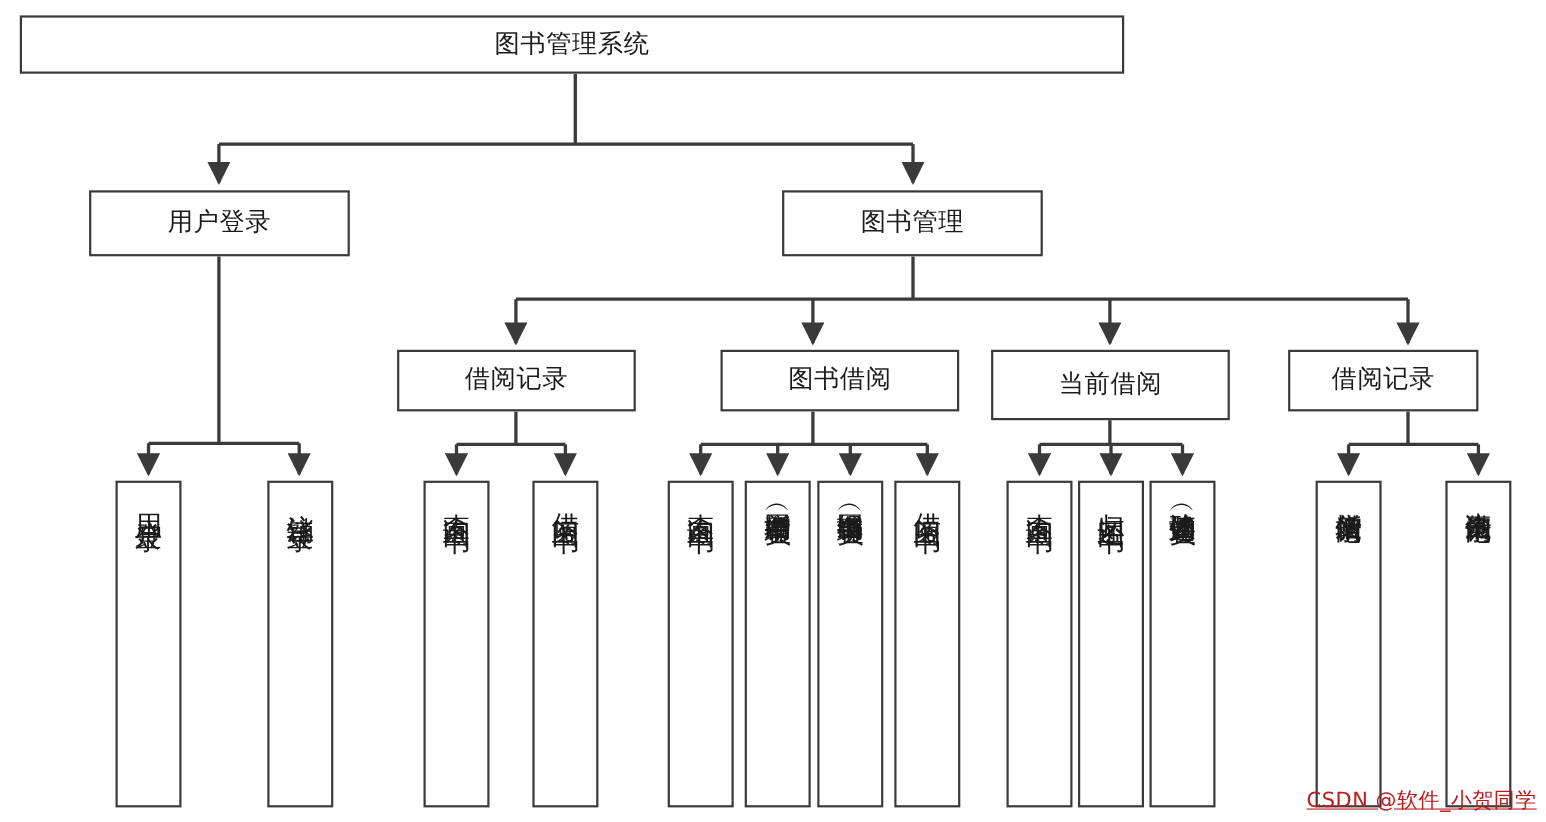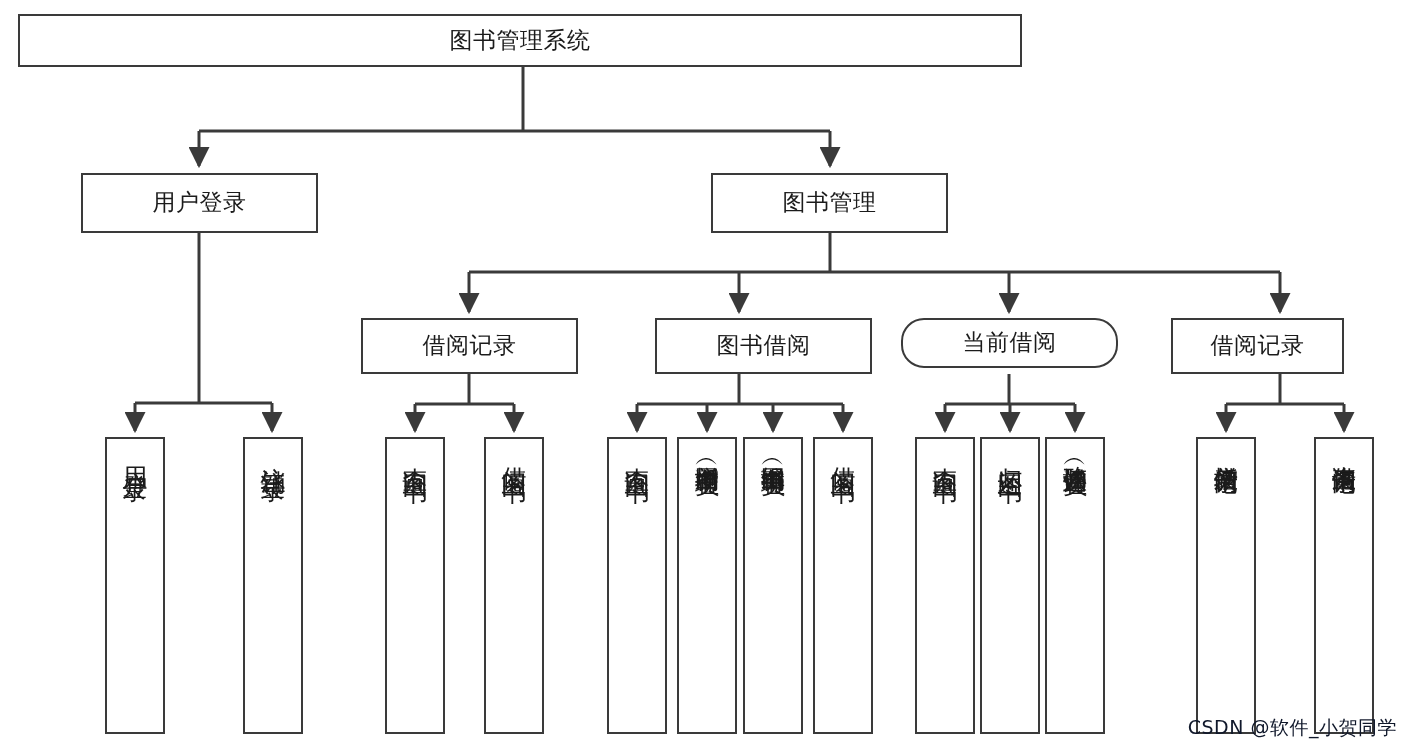--- a/index.html
+++ b/index.html
@@ -60,24 +60,25 @@
   }
   .node.vert.tall .lbl {
     font-size: 24px;
     letter-spacing: 1px;
   }
   #watermark {
     position: absolute;
     right: 8px;
     bottom: 6px;
     font-size: 19px;
-    color: #0f172a;
+    color: #b91c1c;
     letter-spacing: 0.5px;
     white-space: nowrap;
     user-select: none;
+    text-decoration: underline;
   }
 </style>
 </head>
 <body>
 
 <div id="canvas">
 
   <svg id="edges" viewBox="0 0 1405 747" width="1405" height="747" xmlns="http://www.w3.org/2000/svg">
     <defs>
       <marker id="arrow" viewBox="0 0 10 10" refX="9" refY="5" markerWidth="7" markerHeight="7" orient="auto-start-reverse">
@@ -141,21 +142,21 @@
   <div class="node horiz" style="left:711px; top:173px; width:237px; height:60px;">
     <span class="lbl">图书管理</span>
   </div>
 
   <div class="node horiz" style="left:361px; top:318px; width:217px; height:56px;">
     <span class="lbl">借阅记录</span>
   </div>
   <div class="node horiz" style="left:631px; top:318px; width:217px; height:56px;margin-left:24px;">
     <span class="lbl">图书借阅</span>
   </div>
-  <div class="node horiz" style="left:901px; top:318px; width:217px; height:50px;border-radius:23px;">
+  <div class="node horiz" style="left:901px; top:318px; width:217px; height:64px;">
     <span class="lbl">当前借阅</span>
   </div>
   <div class="node horiz" style="left:1171px; top:318px; width:173px; height:56px;">
     <span class="lbl">借阅记录</span>
   </div>
 
   <div class="node vert" style="left:105px; top:437px; width:60px; height:297px;">
     <span class="lbl">用户登录</span>
   </div>
   <div class="node vert" style="left:243px; top:437px; width:60px; height:297px;">

